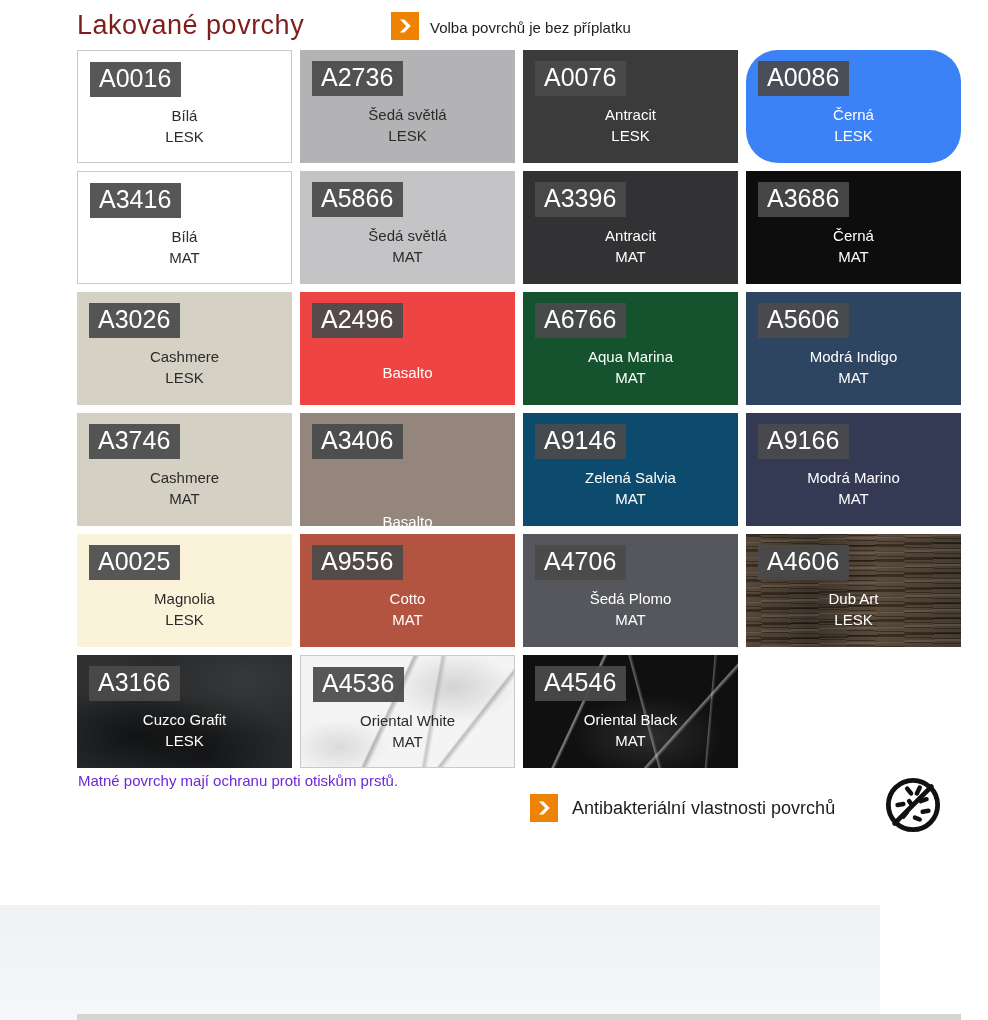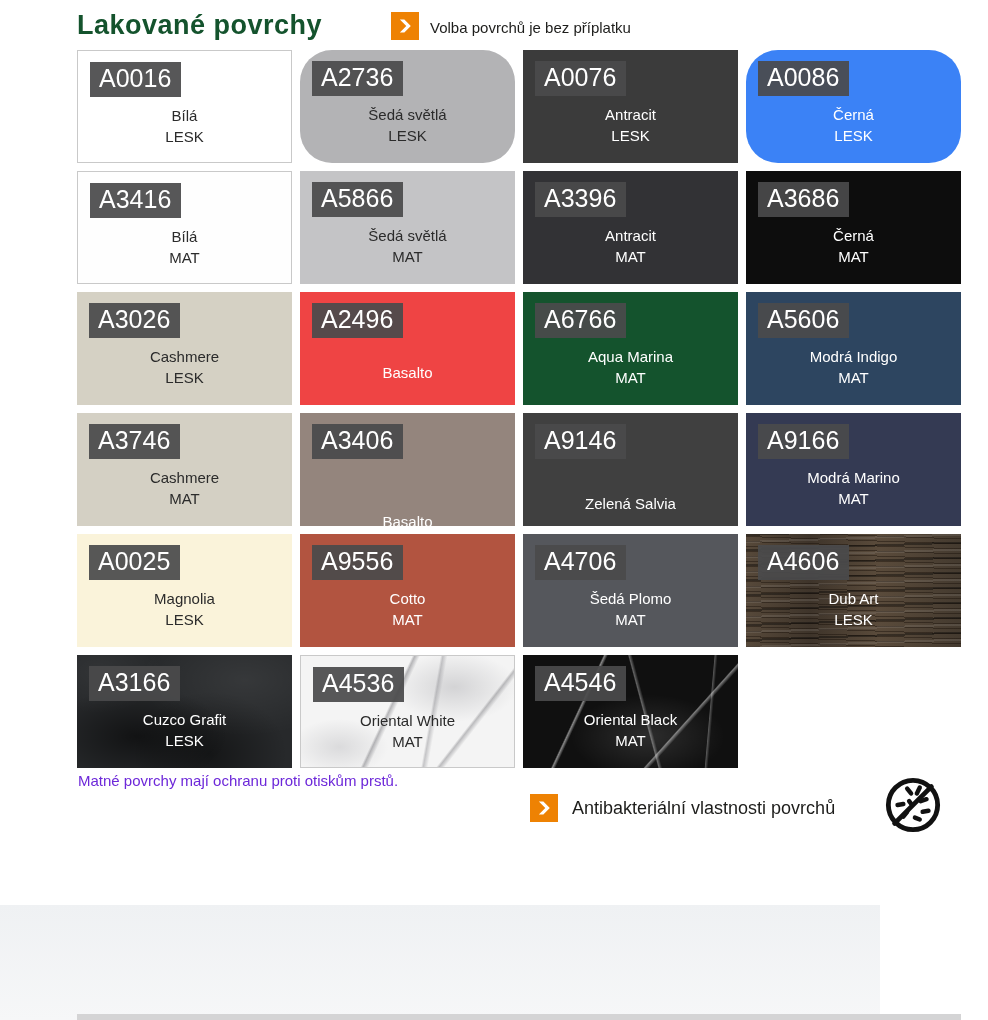--- a/index.html
+++ b/index.html
@@ -1,21 +1,21 @@
 <!DOCTYPE html>
 <html><head>
 <meta charset="utf-8">
 <style>
   * { margin:0; padding:0; box-sizing:border-box; }
   html,body { background:#ffffff; }
   body { font-family:"Liberation Sans","DejaVu Sans",sans-serif; }
   .page { position:relative; width:988px; height:1020px; background:#ffffff; overflow:hidden; }
 
   
-  .page-title { position:absolute; left:77px; top:10px; font-size:27px; font-weight:700; letter-spacing:0.5px; color:#14532d; }
+  .page-title { position:absolute; left:77px; top:10px; font-size:27px; font-weight:400; letter-spacing:0.5px; color:#7f1d1d; }
   .note-arrow { position:absolute; left:391px; top:12px; width:28px; height:28px; background:#ee8203; display:flex; align-items:center; justify-content:center; }
   .header-note { position:absolute; left:430px; top:19px; font-size:15px; color:#1d1d1b; }
 
   
   .chev { width:18px; height:18px; display:block; }
 
   
   .grid { position:absolute; left:77px; top:50px; width:956px; display:grid; grid-template-columns:repeat(4,215px); grid-auto-rows:113px; gap:8px; }
   .swatch { position:relative; display:flex; flex-direction:column; text-align:center; overflow:hidden; }
   .swatch.bordered { border:1px solid #c9c9c9; }
@@ -76,21 +76,21 @@
     </svg>
   </div>
   <div class="header-note">Volba povrchů je bez příplatku</div>
 
   <div class="grid">
       <div class="swatch darktext bordered" style="background: rgb(255, 255, 255);">
         <div class="badge">A0016</div>
         <div class="sname">Bílá</div>
         <div class="sfin">LESK</div>
       </div>
-      <div class="swatch darktext" style="background: rgb(179, 179, 181); border-radius: 32px;">
+      <div class="swatch darktext" style="background: rgb(179, 179, 181);">
         <div class="badge">A2736</div>
         <div class="sname">Šedá světlá</div>
         <div class="sfin">LESK</div>
       </div>
       <div class="swatch lighttext" style="background: rgb(59, 59, 59);">
         <div class="badge">A0076</div>
         <div class="sname">Antracit</div>
         <div class="sfin">LESK</div>
       </div>
       <div class="swatch lighttext" style="background: #3b82f6; border-radius: 32px;">
@@ -141,21 +141,21 @@
       <div class="swatch darktext" style="background: rgb(212, 208, 196);">
         <div class="badge">A3746</div>
         <div class="sname">Cashmere</div>
         <div class="sfin">MAT</div>
       </div>
       <div class="swatch lighttext" style="background: rgb(148, 133, 125); gap: 44px;">
         <div class="badge">A3406</div>
         <div class="sname">Basalto</div>
         <div class="sfin">MAT</div>
       </div>
-      <div class="swatch lighttext" style="background: #404040; gap: 26px;">
+      <div class="swatch lighttext" style="background: #0c4a6e;">
         <div class="badge">A9146</div>
         <div class="sname">Zelená Salvia</div>
         <div class="sfin">MAT</div>
       </div>
       <div class="swatch lighttext" style="background: rgb(52, 58, 83);">
         <div class="badge">A9166</div>
         <div class="sname">Modrá Marino</div>
         <div class="sfin">MAT</div>
       </div>
       <div class="swatch darktext" style="background: rgb(250, 243, 218);">

